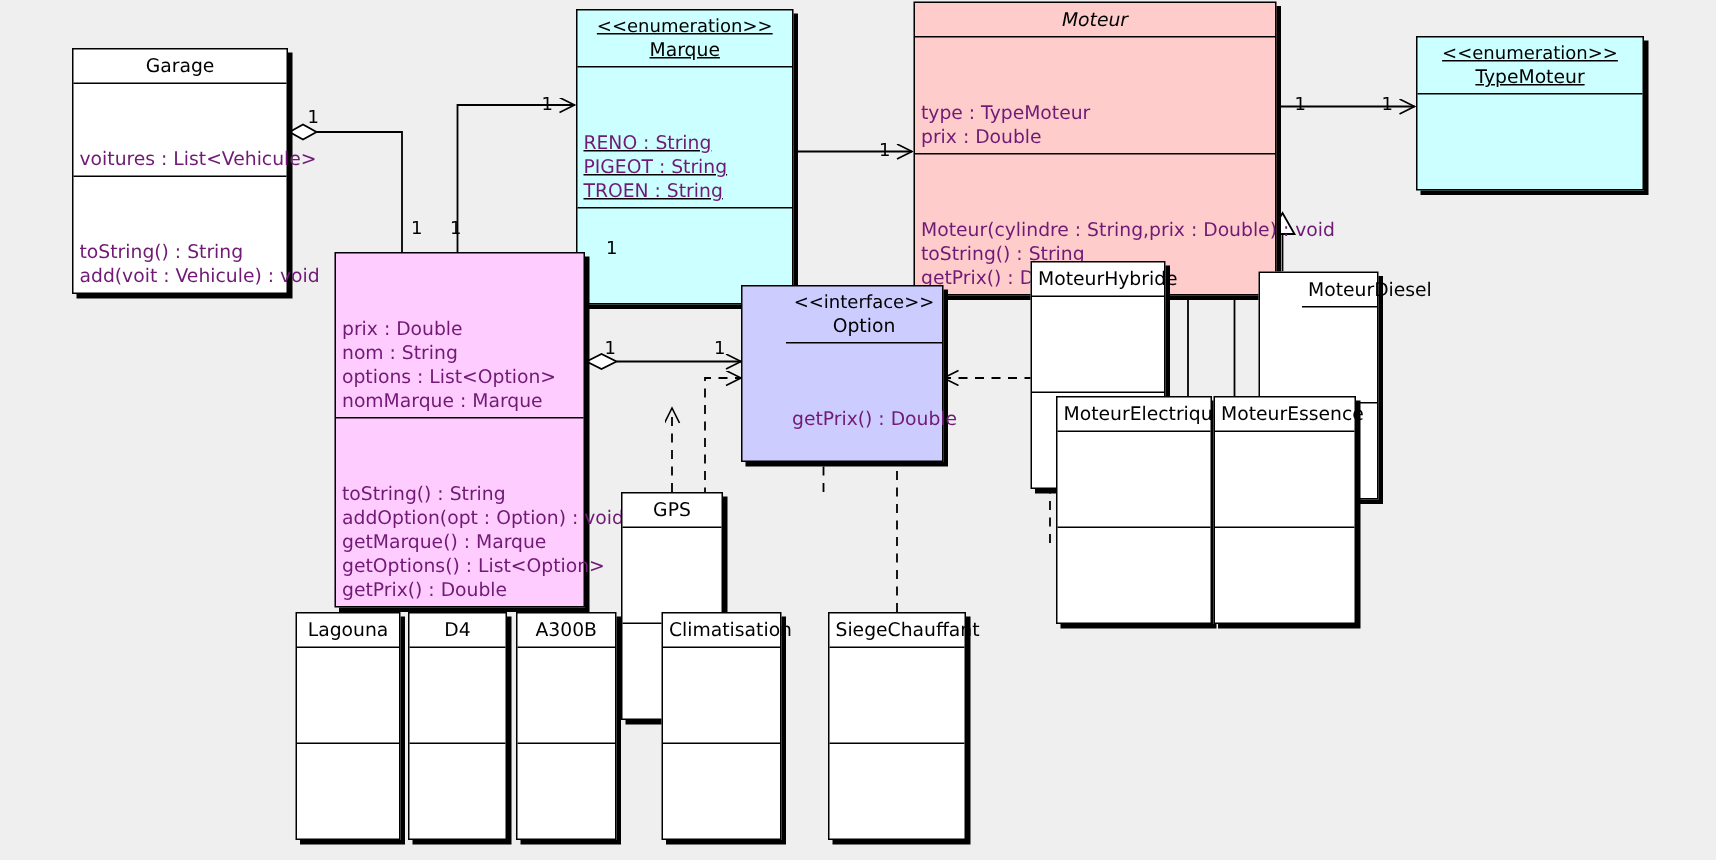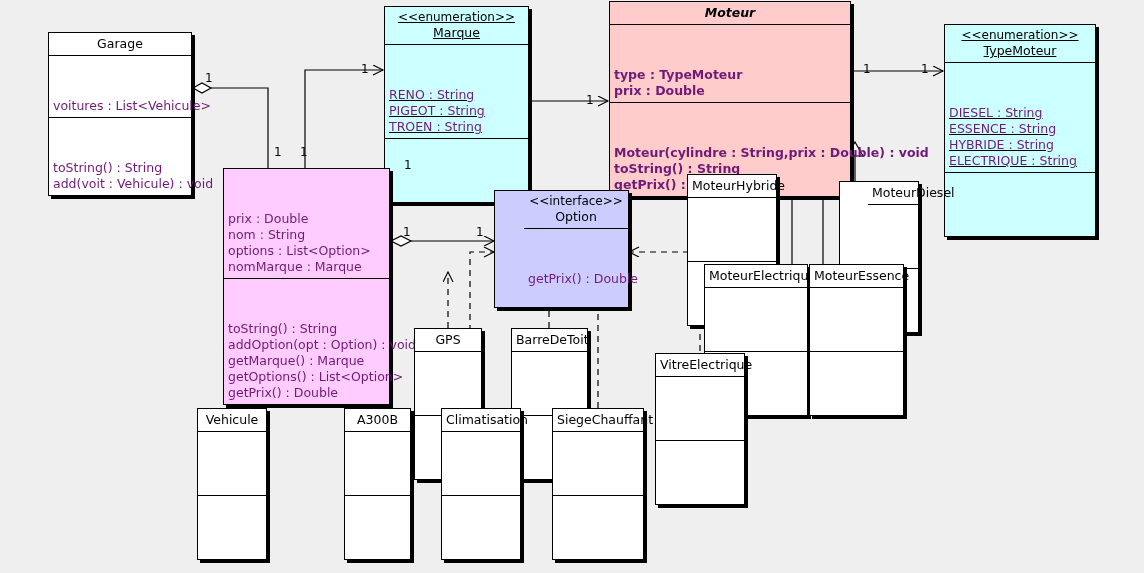--- a/index.html
+++ b/index.html
@@ -55,21 +55,21 @@
     white-space: nowrap;
     margin-top: 40px;
   }
   .uml .compart:last-child { border-bottom: none; }
   .uml .compart.empty { height: 23px; padding: 0; }
   .uml .compart .ln { display: block; }
 
   
   .c-white { background: #ffffff; }
   .c-cyan  { background: #ccffff; text-decoration: underline; }
-  .c-pink  { background: #ffcccc; font-weight: bold; }
+  .c-pink  { background: #ffcccc; }
   .c-mag   { background: #ffccff; }
   .c-peri  { background: #ccccff; }
 
   .mult {
     position: absolute;
     font-size: 12px;
     line-height: 12px;
     color: #000;
     z-index: 6;
     white-space: nowrap;
@@ -182,26 +182,20 @@
       <span class="ln">toString() : String</span>
       <span class="ln">getPrix() : Double</span>
     </div>
   </div>
 
   <div class="uml c-cyan" style="left:944px;top:24px;width:152px;">
     <div class="hdr">
       <span class="stereo">&lt;&lt;enumeration&gt;&gt;</span>
       <span class="nm">TypeMoteur</span>
     </div>
-    <div class="compart">
-      <span class="ln">DIESEL : String</span>
-      <span class="ln">ESSENCE : String</span>
-      <span class="ln">HYBRIDE : String</span>
-      <span class="ln">ELECTRIQUE : String</span>
-    </div>
     <div class="compart empty"></div>
   </div>
 
   <div class="uml c-mag" style="left:223px;top:168px;width:167px;">
     <div class="compart">
       <span class="ln">prix : Double</span>
       <span class="ln">nom : String</span>
       <span class="ln">options : List&lt;Option&gt;</span>
       <span class="ln">nomMarque : Marque</span>
     </div>
@@ -257,60 +251,53 @@
   </div>
 
   <div class="uml c-white" style="left:414px;top:328px;width:68px;">
     <div class="hdr">
       <span class="nm">GPS</span>
     </div>
     <div class="compart empty"></div>
     <div class="compart empty"></div>
   </div>
 
-  <div class="uml c-white" style="left:511px;top:328px;width:77px;">
-    <div class="hdr">
-      <span class="nm">BarreDeToit</span>
-    </div>
-    <div class="compart empty"></div>
-    <div class="compart empty"></div>
-  </div>
-
-  <div class="uml c-white" style="left:655px;top:353px;width:90px;">
-    <div class="hdr">
-      <span class="nm">VitreElectrique</span>
-    </div>
-    <div class="compart empty"></div>
-    <div class="compart empty"></div>
-  </div>
+
 
   <div class="uml c-white" style="left:552px;top:408px;width:92px;">
     <div class="hdr">
       <span class="nm">SiegeChauffant</span>
     </div>
     <div class="compart empty"></div>
     <div class="compart empty"></div>
   </div>
 
   <div class="uml c-white" style="left:441px;top:408px;width:80px;">
     <div class="hdr">
       <span class="nm">Climatisation</span>
     </div>
     <div class="compart empty"></div>
     <div class="compart empty"></div>
   </div>
 
   <div class="uml c-white" style="left:197px;top:408px;width:70px;">
     <div class="hdr">
-      <span class="nm">Vehicule</span>
-    </div>
-    <div class="compart empty"></div>
-    <div class="compart empty"></div>
-  </div>
-
+      <span class="nm">Lagouna</span>
+    </div>
+    <div class="compart empty"></div>
+    <div class="compart empty"></div>
+  </div>
+
+  <div class="uml c-white" style="left:272px;top:408px;width:66px;">
+    <div class="hdr">
+      <span class="nm">D4</span>
+    </div>
+    <div class="compart empty"></div>
+    <div class="compart empty"></div>
+  </div>
 
   <div class="uml c-white" style="left:344px;top:408px;width:67px;">
     <div class="hdr">
       <span class="nm">A300B</span>
     </div>
     <div class="compart empty"></div>
     <div class="compart empty"></div>
   </div>
 
 </div>

